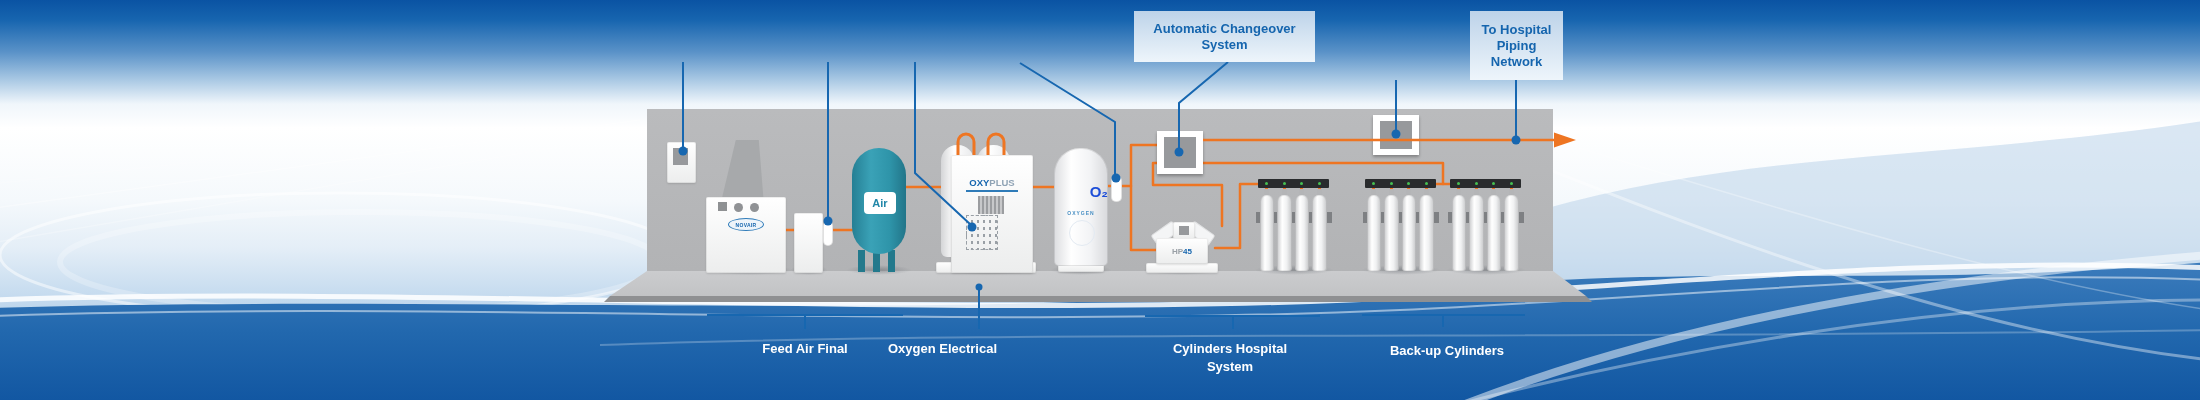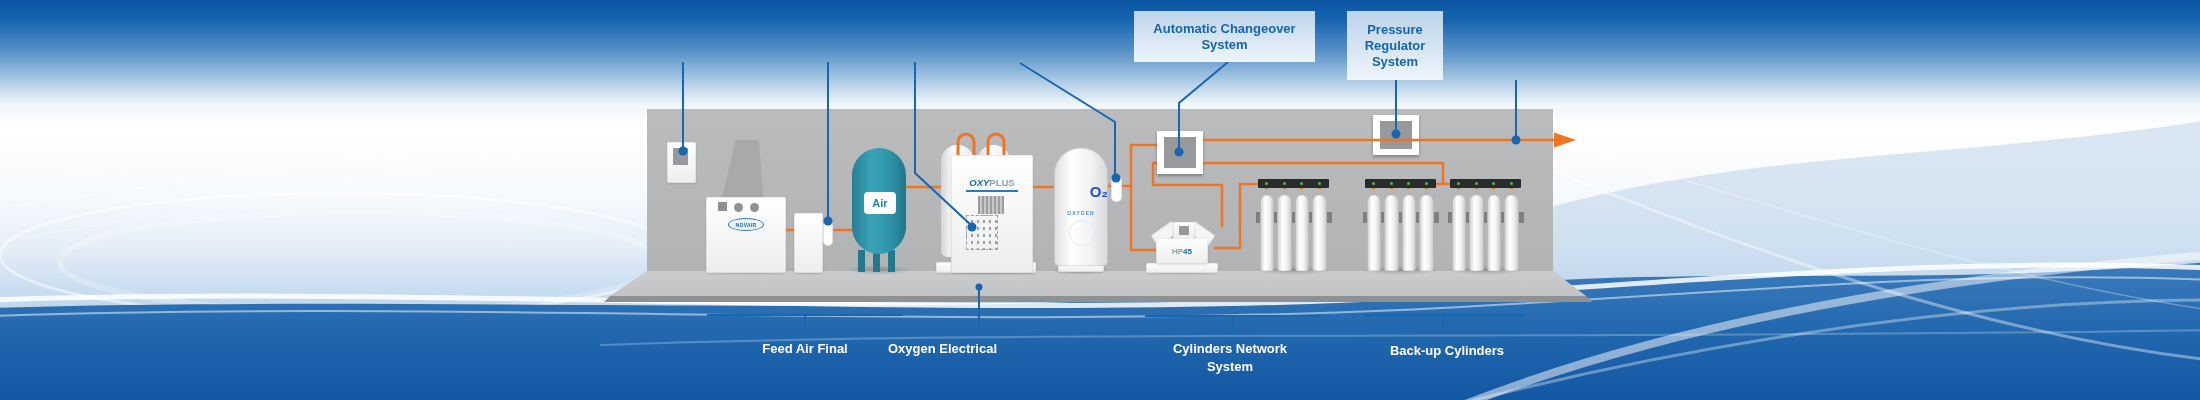--- a/index.html
+++ b/index.html
@@ -153,21 +153,21 @@
   <div class="a" style="left:977px;top:145px;width:33px;height:112px;border-radius:16px 16px 6px 6px;z-index:5;
        background:linear-gradient(90deg,#d4d5d7,#ffffff 40%,#e8e9eb)"></div>
   <svg class="a" style="left:950px;top:128px;z-index:6" width="60" height="32" viewBox="0 0 60 32">
     <g stroke="#ee7522" stroke-width="3" fill="none">
       <path d="M8,30 V14 A8,8 0 0 1 24,14 V30"></path>
       <path d="M38,30 V14 A8,8 0 0 1 54,14 V30"></path>
     </g>
   </svg>
   <div class="a white-box" style="left:951px;top:155px;width:82px;height:118px;z-index:7"></div>
   <div class="a" style="left:951px;top:177px;width:82px;height:12px;z-index:8;text-align:center;font-size:9.5px">
-    <span style="font-style:italic;font-weight:800;color:#1565ae">OXY</span><span style="font-weight:700;color:#8fa3b5">PLUS</span>
+    <span style="font-weight:800;color:#1565ae">OXY</span><span style="font-weight:700;color:#8fa3b5">PLUS</span>
   </div>
   <div class="a" style="left:966px;top:190px;width:52px;height:2px;background:#2f7bb8;z-index:8"></div>
   <div class="a" style="left:978px;top:196px;width:26px;height:18px;z-index:8;background:
        repeating-linear-gradient(90deg,#9b9da0 0 2px,#c7c8ca 2px 4px)"></div>
   <div class="a" style="left:966px;top:215px;width:30px;height:33px;z-index:8;border:1px dashed #9aa0a6;
        background-image:radial-gradient(#9aa0a6 1px,transparent 1.3px);background-size:6px 7px;background-position:2px 2px"></div>
   <div class="a white-box" style="left:936px;top:262px;width:100px;height:11px;z-index:5"></div>
 
   <div class="a white-box" style="left:1058px;top:262px;width:46px;height:10px;z-index:5"></div>
   <div class="a" style="left:1054px;top:148px;width:54px;height:118px;z-index:6;
@@ -312,19 +312,19 @@
       <path d="M979,287 V329"></path>
       <path d="M1145,316 H1320"></path>
         <path d="M1233,316 V329"></path>
       <path d="M1362,315 H1525"></path>
         <path d="M1443,315 V327"></path>
     </g>
     <circle cx="979" cy="287" r="3.5" fill="#1767b0"></circle>
   </svg>
 
   <div class="a tlabel" style="left:1134px;top:11px;width:181px;height:51px">Automatic Changeover System</div>
-  <div class="a tlabel" style="left:1347px;top:11px;width:96px;height:69px">Pressure Regulator System</div>
+  <div class="a tlabel" style="left:1470px;top:11px;width:93px;height:69px">To Hospital Piping Network</div>
 
   <div class="a blabel" style="left:740px;top:340px;width:130px">Feed Air Final</div>
   <div class="a blabel" style="left:875px;top:340px;width:135px">Oxygen Electrical</div>
-  <div class="a blabel" style="left:1170px;top:340px;width:120px">Cylinders Network System</div>
+  <div class="a blabel" style="left:1170px;top:340px;width:120px">Cylinders Hospital System</div>
   <div class="a blabel" style="left:1372px;top:342px;width:150px">Back-up Cylinders</div>
 </div>
 
 </body></html>

